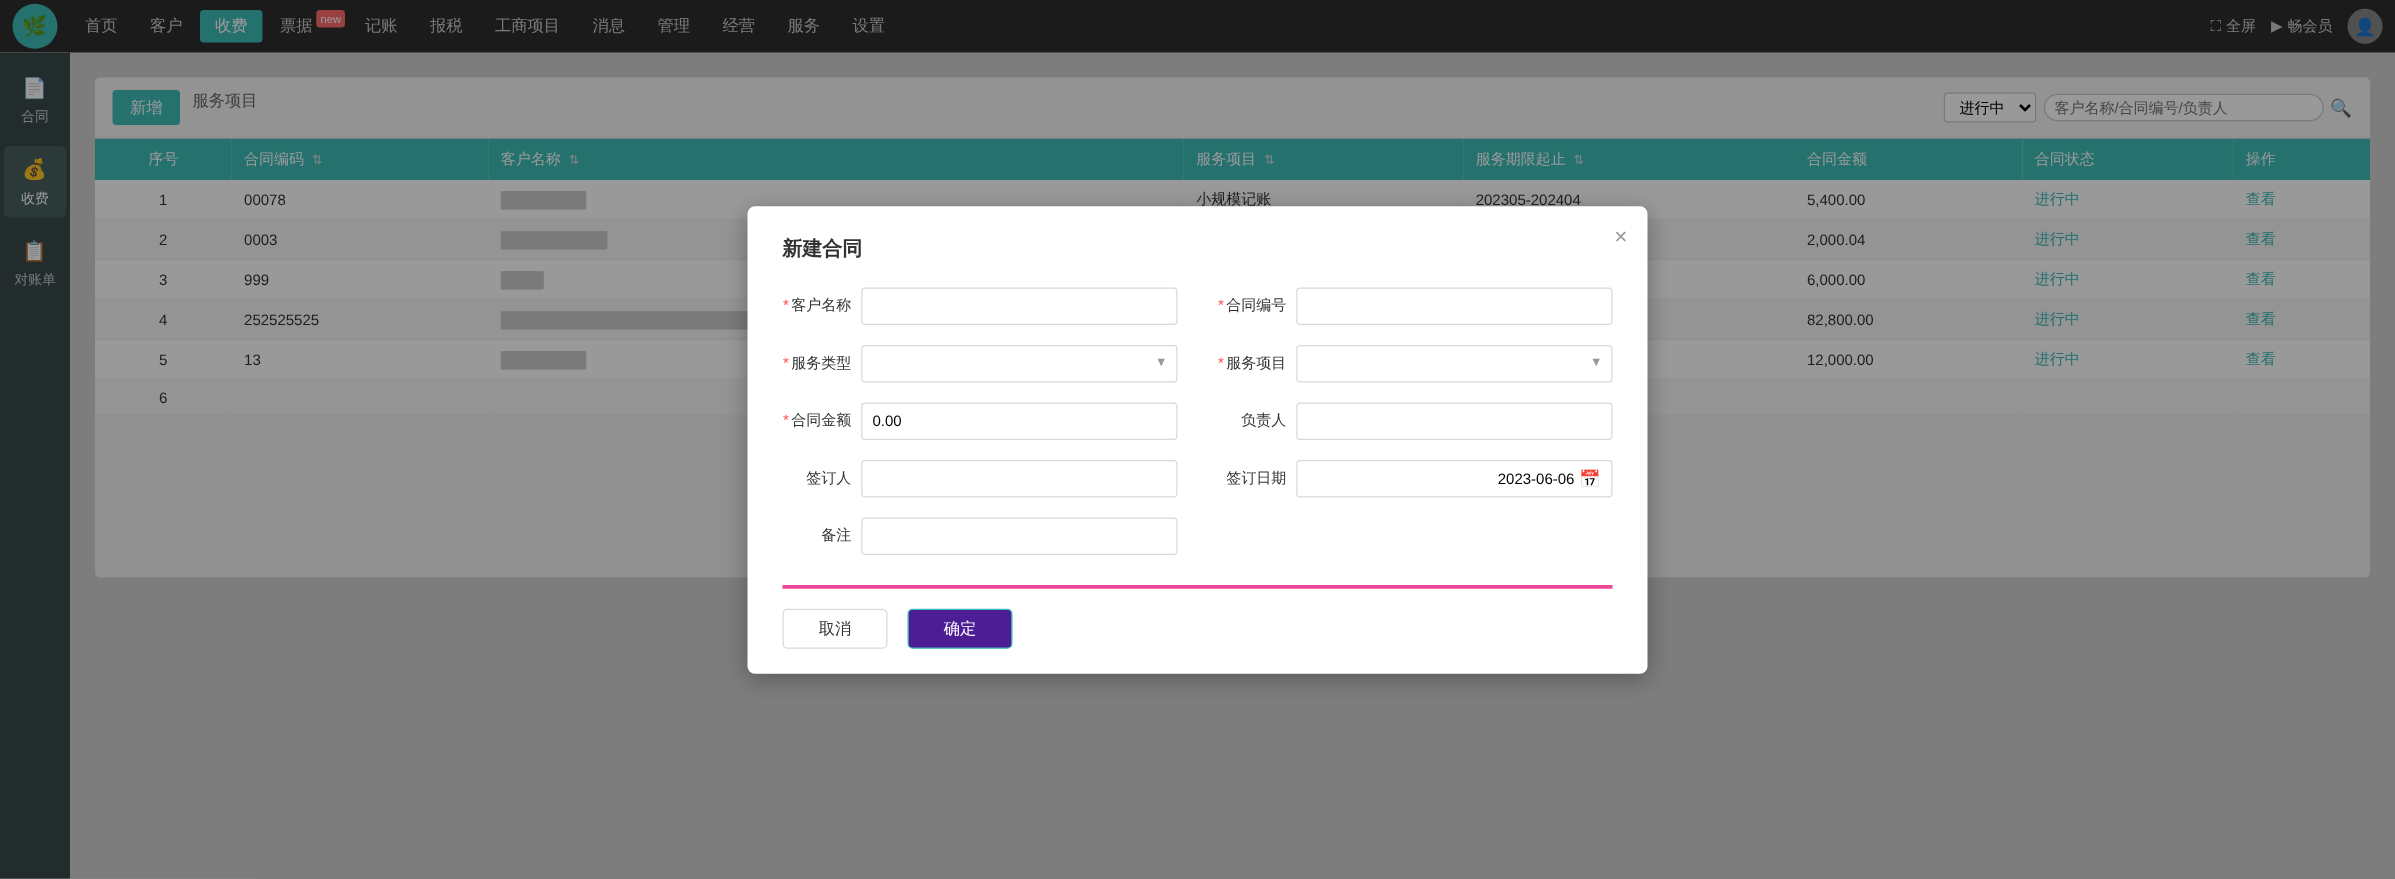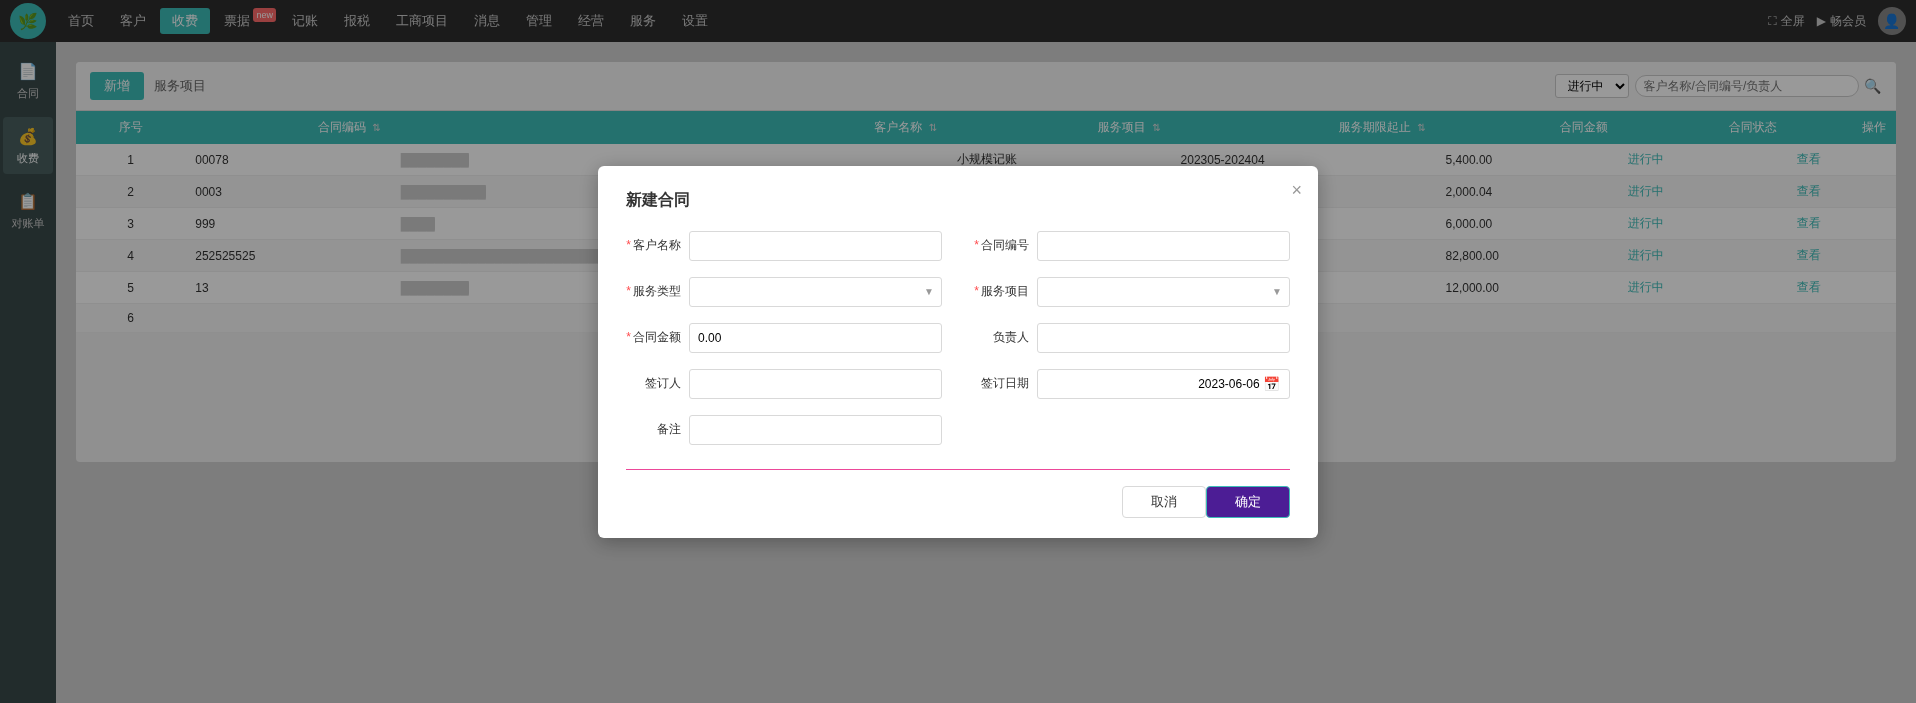--- a/index.html
+++ b/index.html
@@ -127,21 +127,20 @@
     
     .page-container {
       background: #f0f0f0;
       border-radius: 4px;
       overflow: hidden;
       min-height: 400px;
     }
 
     .toolbar {
       display: flex;
-      align-items: center;
       padding: 10px 14px;
       gap: 10px;
       background: #f5f5f5;
       border-bottom: 1px solid #ddd;
     }
     .btn-new {
       background: #3dbcb8;
       color: white;
       border: none;
       padding: 5px 14px;
@@ -186,21 +185,21 @@
     .data-table {
       width: 100%;
       border-collapse: collapse;
     }
     .data-table thead tr {
       background: #3dbcb8;
       color: white;
     }
     .data-table thead th {
       padding: 8px 10px;
-      text-align: right;
+      text-align: left;
       font-weight: normal;
       font-size: 12px;
       white-space: nowrap;
     }
     .data-table thead th.center { text-align: center; }
     .data-table tbody tr:nth-child(even) { background: #f7f7f7; }
     .data-table tbody tr:nth-child(odd) { background: white; }
     .data-table tbody td {
       padding: 7px 10px;
       font-size: 12px;
@@ -337,24 +336,25 @@
       font-size: 12px;
       text-align: right;
     }
     .calendar-icon {
       color: #999;
       font-size: 14px;
       cursor: pointer;
     }
     .modal-footer {
       display: flex;
-      justify-content: flex-end;
+      justify-content: flex-start;
+      gap: 16px;
       margin-top: 24px;
       padding-top: 16px;
-      border-top: 1px solid #ec4899;
+      border-top: 3px solid #ec4899;
     }
     .btn-cancel {
       background: white;
       border: 1px solid #d9d9d9;
       border-radius: 4px;
       padding: 6px 28px;
       font-size: 13px;
       cursor: pointer;
       color: #333;
     }

